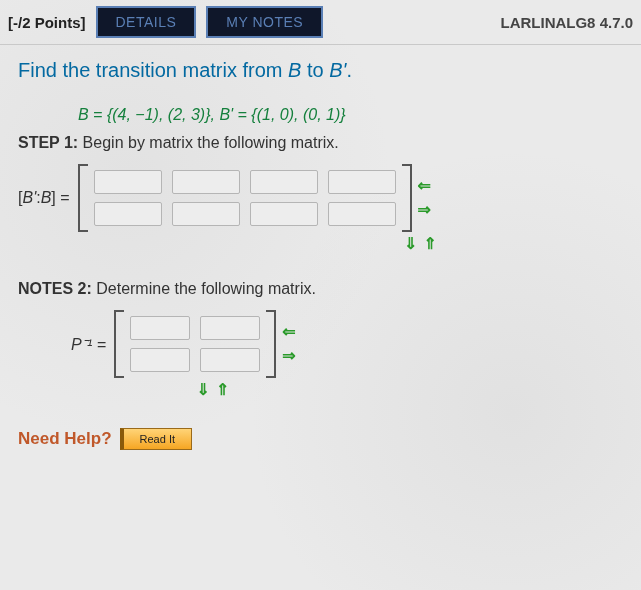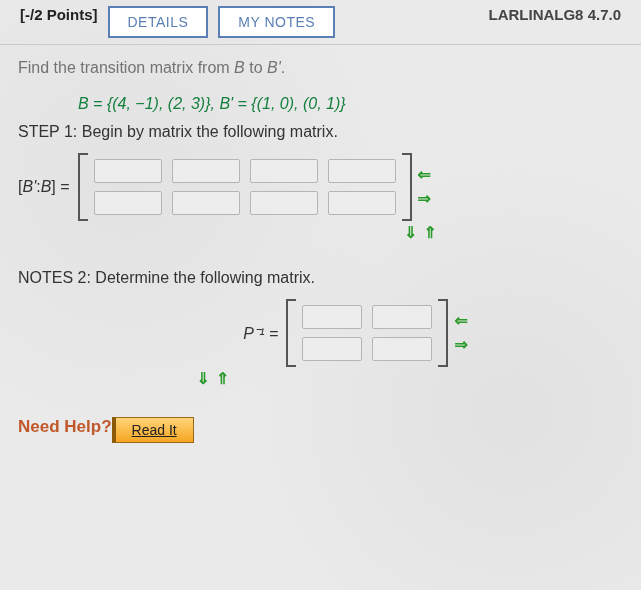--- a/index.html
+++ b/index.html
@@ -10,67 +10,67 @@
     background-image: radial-gradient(circle at 20% 30%, rgba(180,180,180,0.15) 0%, transparent 40%),
                       radial-gradient(circle at 80% 70%, rgba(160,160,160,0.12) 0%, transparent 40%);
     width: 641px;
     height: 590px;
     overflow: hidden;
     box-sizing: border-box;
     color: #333;
   }
   .topbar {
     display: flex;
-    align-items: flex-start;
+    align-items: center;
     gap: 10px;
-    padding: 6px 20px;
+    padding: 6px 8px;
     border-bottom: 1px solid #c9c9c9;
   }
   .points {
     font-weight: bold;
     color: #222;
     font-size: 15px;
   }
   .topbtn {
     border: 2px solid #5a7fb5;
     color: #5a7fb5;
-    background: #ffffff;
+    background: #0f172a;
     padding: 6px 18px;
     font-size: 14px;
     font-weight: 500;
     letter-spacing: 0.5px;
     cursor: pointer;
   }
   .bookref {
     color: #444;
     font-size: 15px;
     margin-left: auto;
     font-weight: 700;
   }
   .content {
     padding: 14px 18px 10px 18px;
   }
   .prompt {
-    font-size: 16px;
-    color: #737373;
-    margin-bottom: 18px;
+    font-size: 20px;
+    color: #0369a1;
+    margin-bottom: 24px;
   }
   .italic { font-style: italic; }
   .bset {
     font-size: 16px;
     color: #15803d;
     margin-left: 60px;
     margin-bottom: 10px;
   }
   .stepline {
     font-size: 16px;
     color: #333;
     margin-bottom: 12px;
   }
-  .steplabel { font-weight: normal; }
+  .steplabel { font-weight: bold; }
   .matrix-row {
     display: flex;
     align-items: center;
     margin-bottom: 4px;
     position: relative;
   }
   .matrix-lhs {
     font-size: 16px;
     color: #333;
     margin-right: 8px;
@@ -116,36 +116,36 @@
   .g-arrow {
     font-size: 16px;
     color: #2a9a2a;
     font-weight: bold;
     line-height: 1;
     cursor: pointer;
   }
   .need-help {
     margin-top: 30px;
     display: flex;
-    gap: 0;
+    align-items: center;
+    gap: 8px;
   }
   .need-help-label {
     color: #c0582a;
     font-weight: bold;
     font-size: 17px;
   }
   .readit {
     background: linear-gradient(#ffd477, #f5a623);
     border: 1px solid #9a6a1a;
     border-left: 4px solid #8a5a0a;
     padding: 4px 16px;
-    font-size: 14px;
+    font-size: 11px;
     color: #222;
     cursor: pointer;
-    text-decoration: underline;
   }
 </style>
 </head>
 <body>
 
 <div class="topbar">
   <span class="points">[-/2 Points]</span>
   <button class="topbtn">DETAILS</button>
   <button class="topbtn">MY NOTES</button>
   <span class="bookref">LARLINALG8 4.7.0</span>
@@ -194,21 +194,21 @@
     <span class="g-arrow">⇓</span>
     <span class="g-arrow">⇑</span>
   </div>
 
   <div style="height:28px;"></div>
 
   <div class="stepline">
     <span class="steplabel">NOTES 2:</span><span> Determine the following matrix.</span>
   </div>
 
-  <div class="matrix-row" style="margin-left:70px;justify-content:center;">
+  <div class="matrix-row" style="margin-left:53px;">
     <span class="matrix-lhs italic">P⁻¹ =</span>
     <div class="bracket left"></div>
     <div class="matrix-body">
       <div class="row">
         <input class="cell small" style="">
         <input class="cell small" style="">
       </div>
       <div class="row">
         <input class="cell small" style="">
         <input class="cell small" style="">

